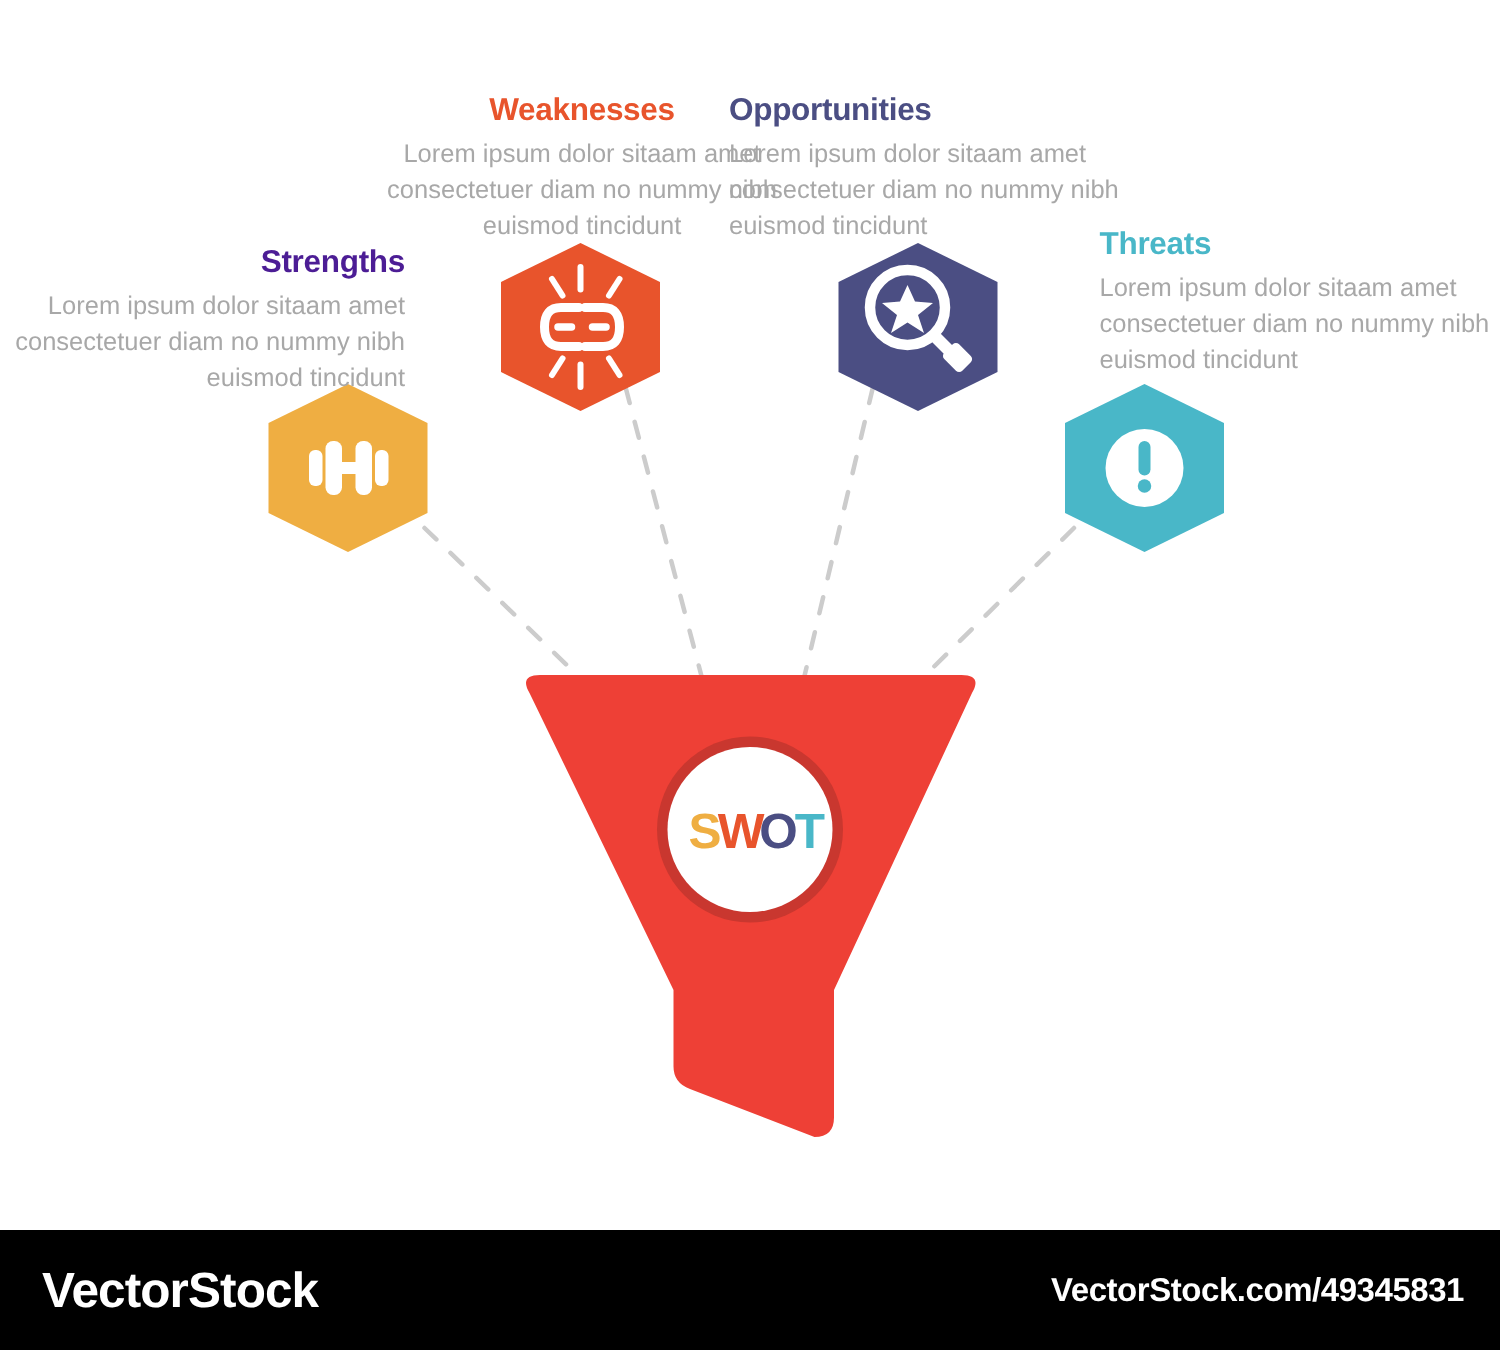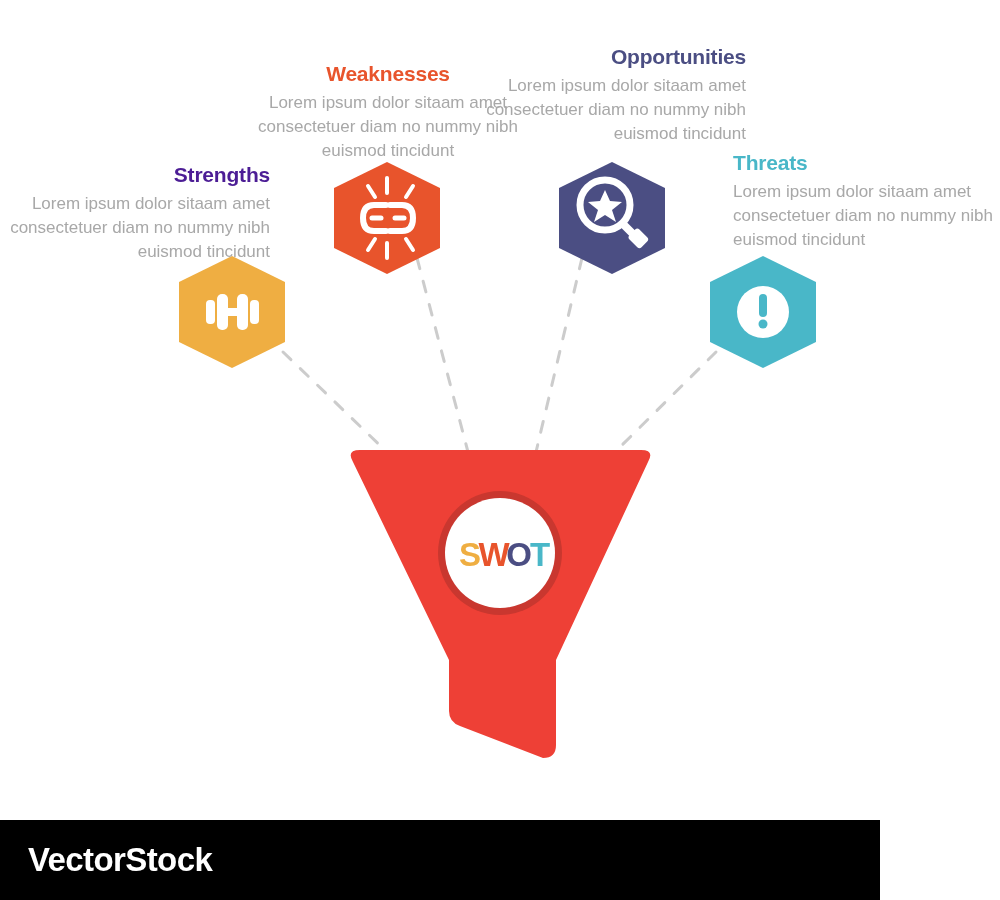--- a/index.html
+++ b/index.html
@@ -41,38 +41,38 @@
   .block-desc {
     margin: 0;
     font-size: 17px;
     line-height: 1.42;
     color: #a8a8a8;
     font-weight: normal;
   }
 
   #block-strengths     { left: 10px;  top: 163px; text-align: right; }
   #block-weaknesses    { left: 258px; top: 62px;  text-align: center; }
-  #block-opportunities { left: 486px; top: 45px;  text-align: right; }
+  #block-opportunities { left: 486px; top: 62px;  text-align: left; }
   #block-threats       { left: 733px; top: 151px; text-align: left; }
 
   
   #stage {
     position: absolute;
     left: 0;
     top: 0;
     width: 1000px;
     height: 820px;
   }
 
   
   #watermark-bar {
     position: absolute;
     left: 0;
     top: 820px;
-    width: 880px;
+    width: 1000px;
     height: 80px;
     background: #000000;
   }
   #watermark-logo {
     position: absolute;
     left: 28px;
     top: 50%;
     transform: translateY(-50%);
     color: #ffffff;
     font-size: 33px;
@@ -201,13 +201,14 @@
   </div>
 
   <div class="text-block" id="block-threats">
     <p class="block-title" style="color:#49B7C8">Threats</p>
     <p class="block-desc">Lorem ipsum dolor sitaam amet consectetuer diam no nummy nibh euismod tincidunt</p>
   </div>
 </div>
 
 <div id="watermark-bar">
   <div id="watermark-logo">VectorStock</div>
+  <div id="watermark-url">VectorStock.com/49345831</div>
 </div>
 
 </body></html>

